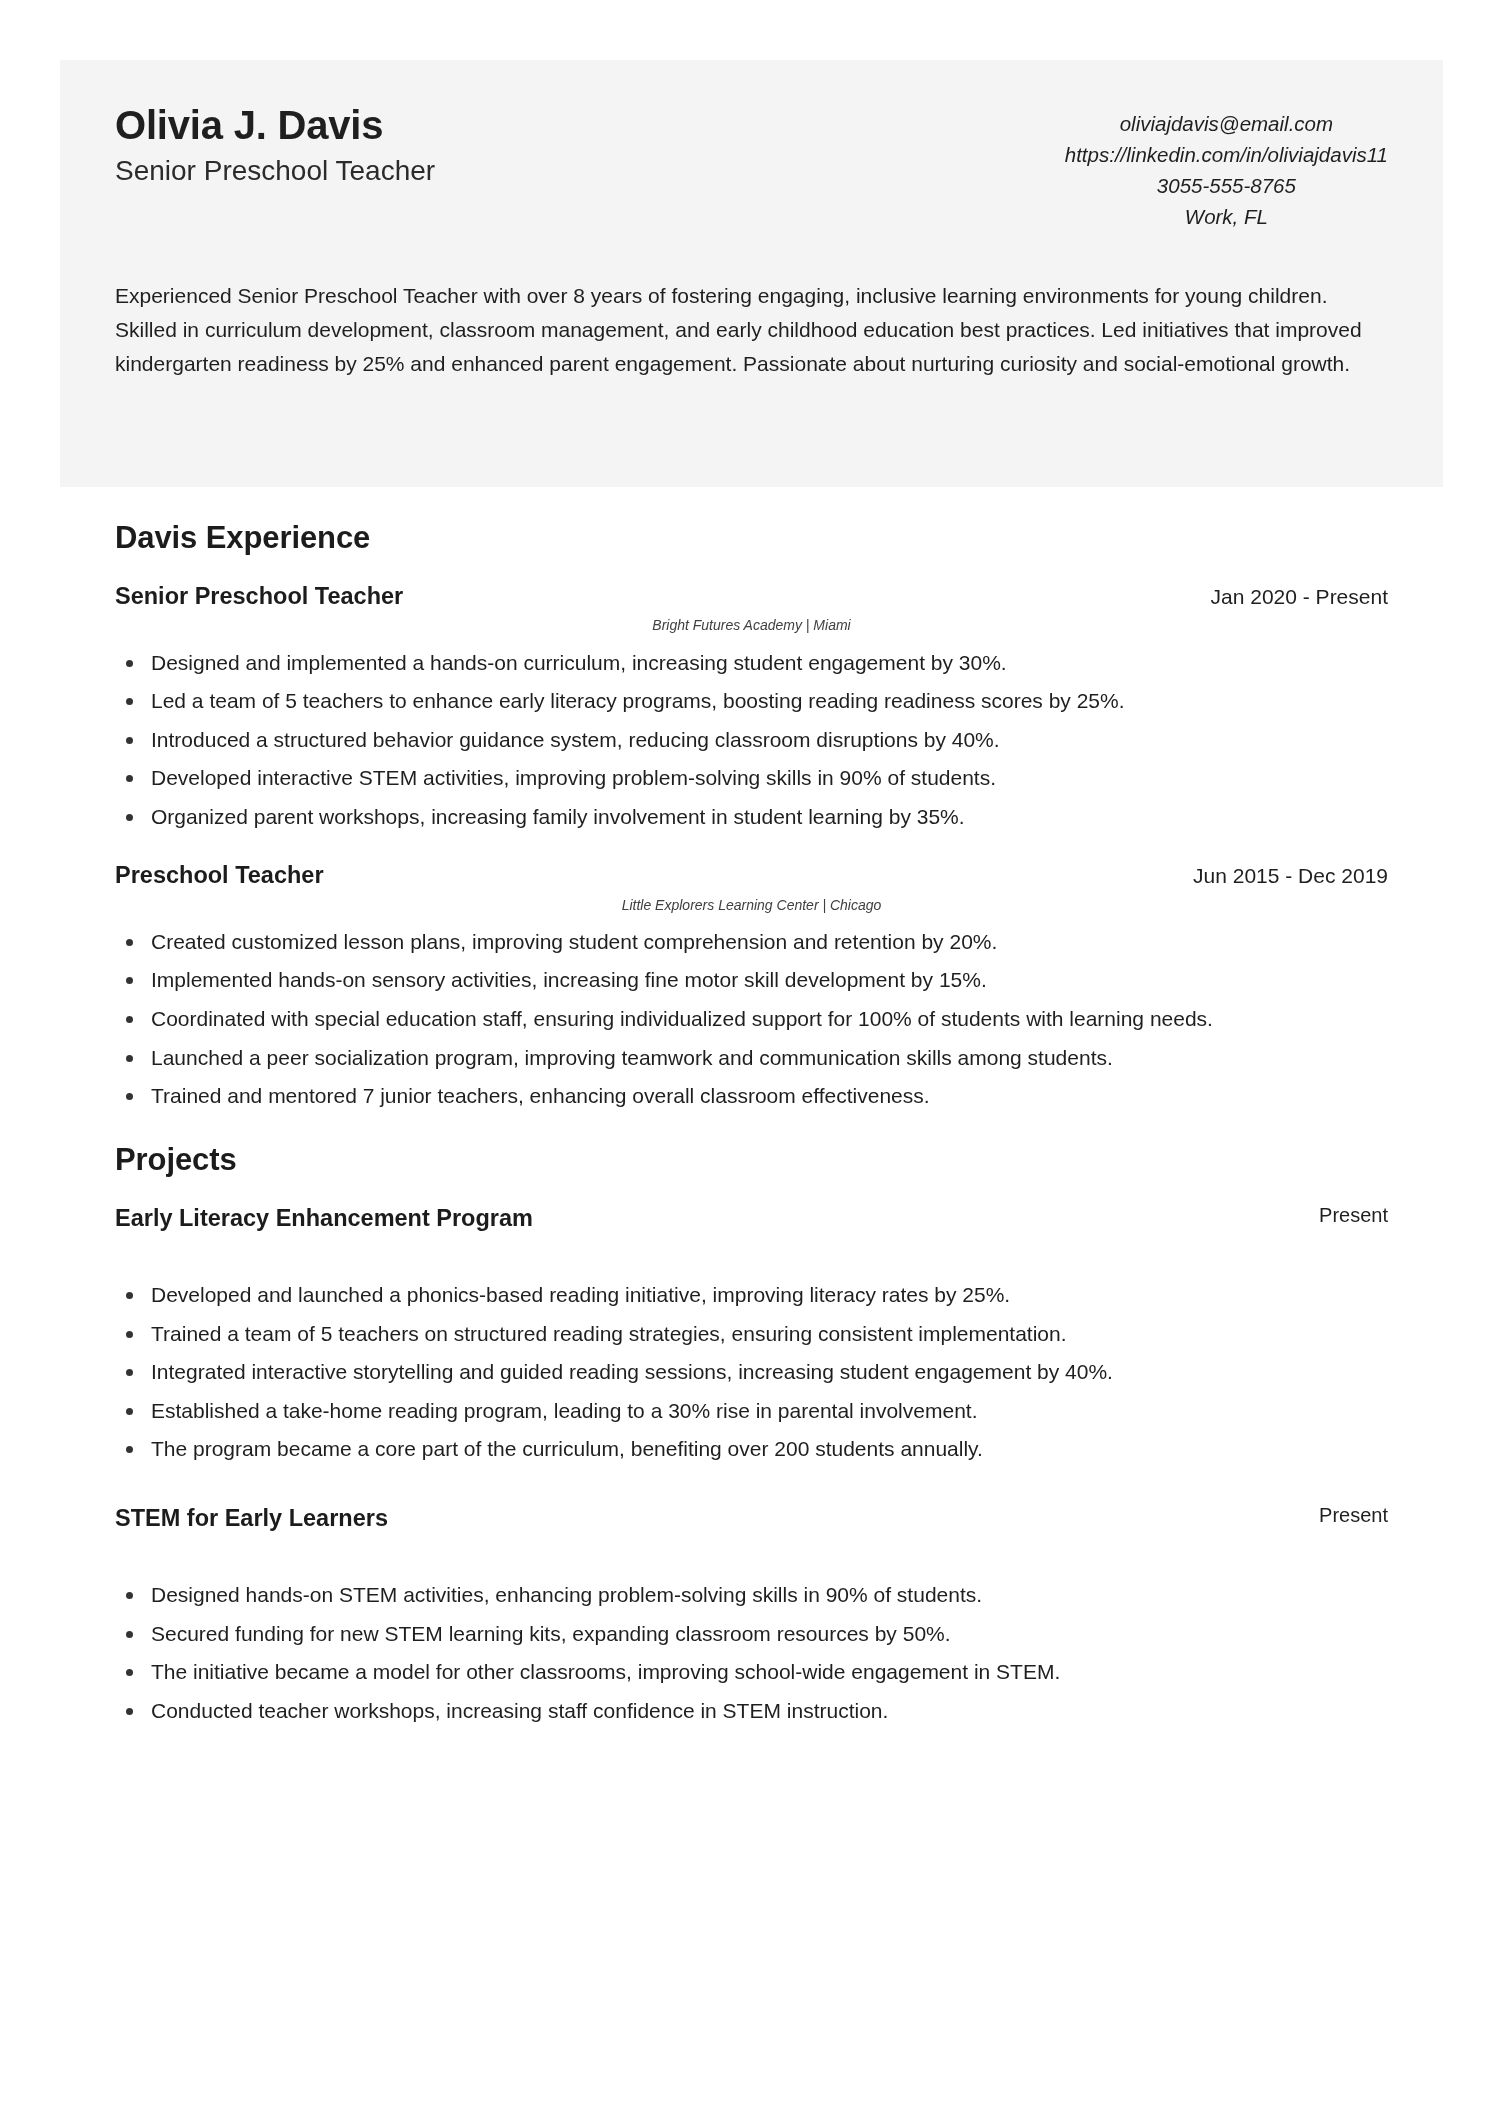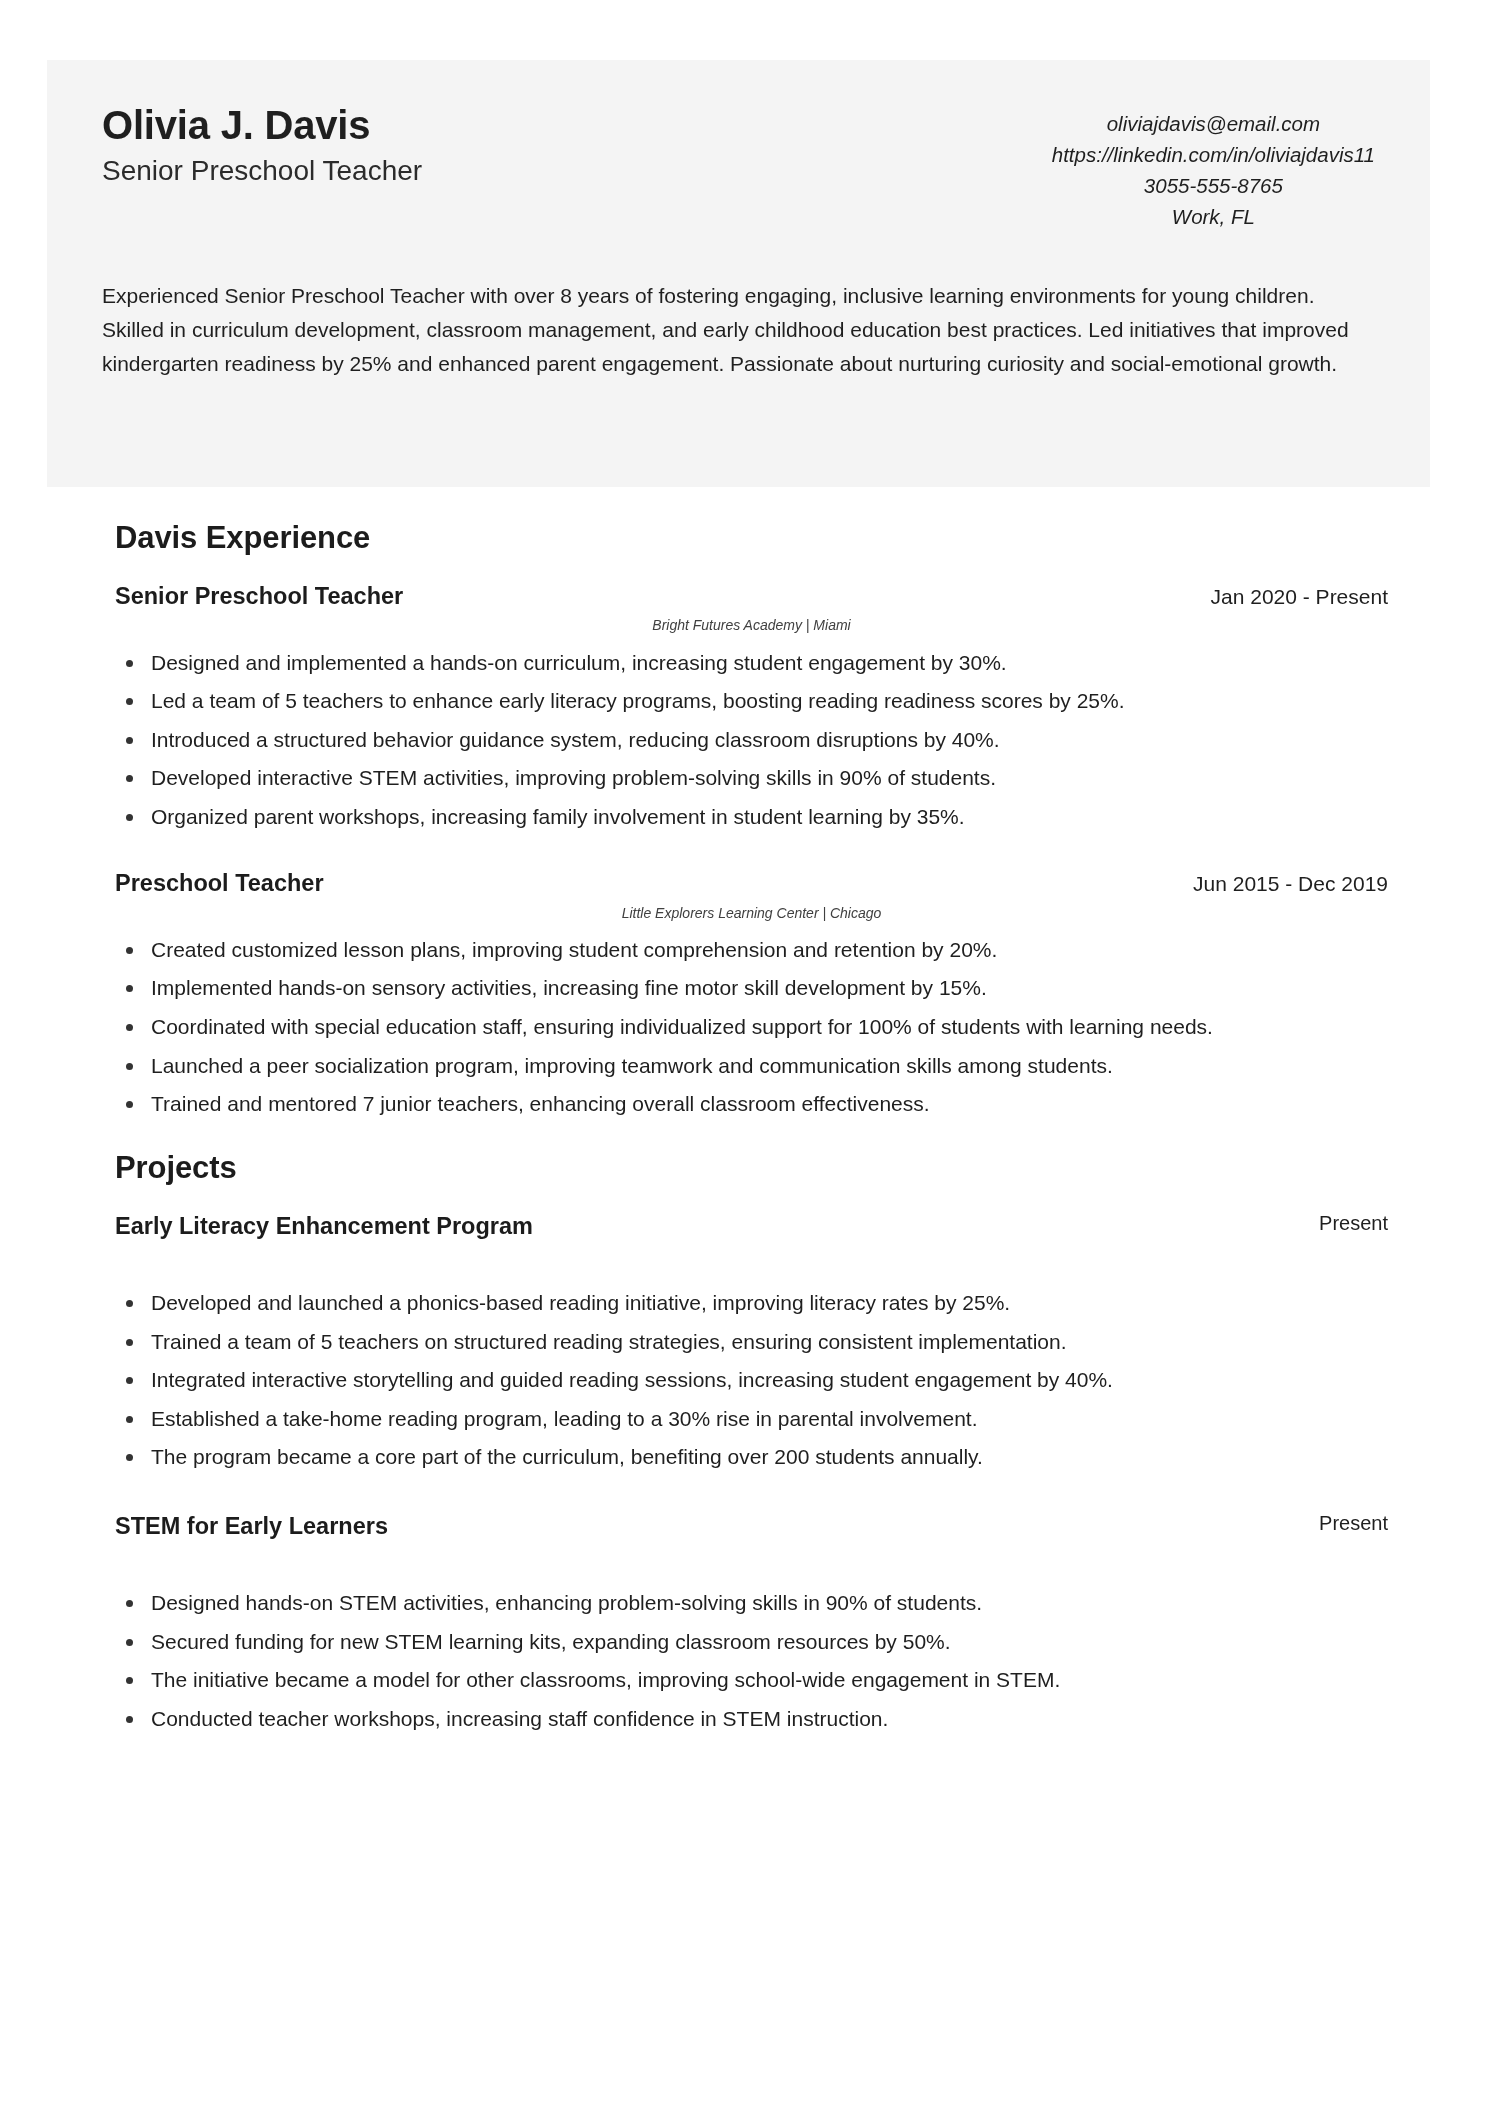--- a/index.html
+++ b/index.html
@@ -21,21 +21,21 @@
     width: 1500px;
     height: 2121px;
     background: #ffffff;
     box-sizing: border-box;
     padding: 0;
   }
 
   
   .header-band {
     position: absolute;
-    left: 47px;
+    left: 60px;
     top: 60px;
     width: 1383px;
     height: 427px;
     background: #f4f4f4;
     box-sizing: border-box;
     padding: 42px 55px 0 55px;
   }
   .header-top {
     display: flex;
     justify-content: space-between;
@@ -165,21 +165,21 @@
     position: absolute;
     left: 11px;
     top: 11px;
     width: 7px;
     height: 7px;
     border-radius: 50%;
     background: #333333;
     display: block;
   }
 
-  .entry.second-job { margin-top: 38px; }
+  .entry.second-job { margin-top: 30px; }
   .entry.project-two { margin-top: 40px; }
 </style>
 </head>
 <body>
 
 <div class="page">
 
   <div class="header-band">
     <div class="header-top">
 

